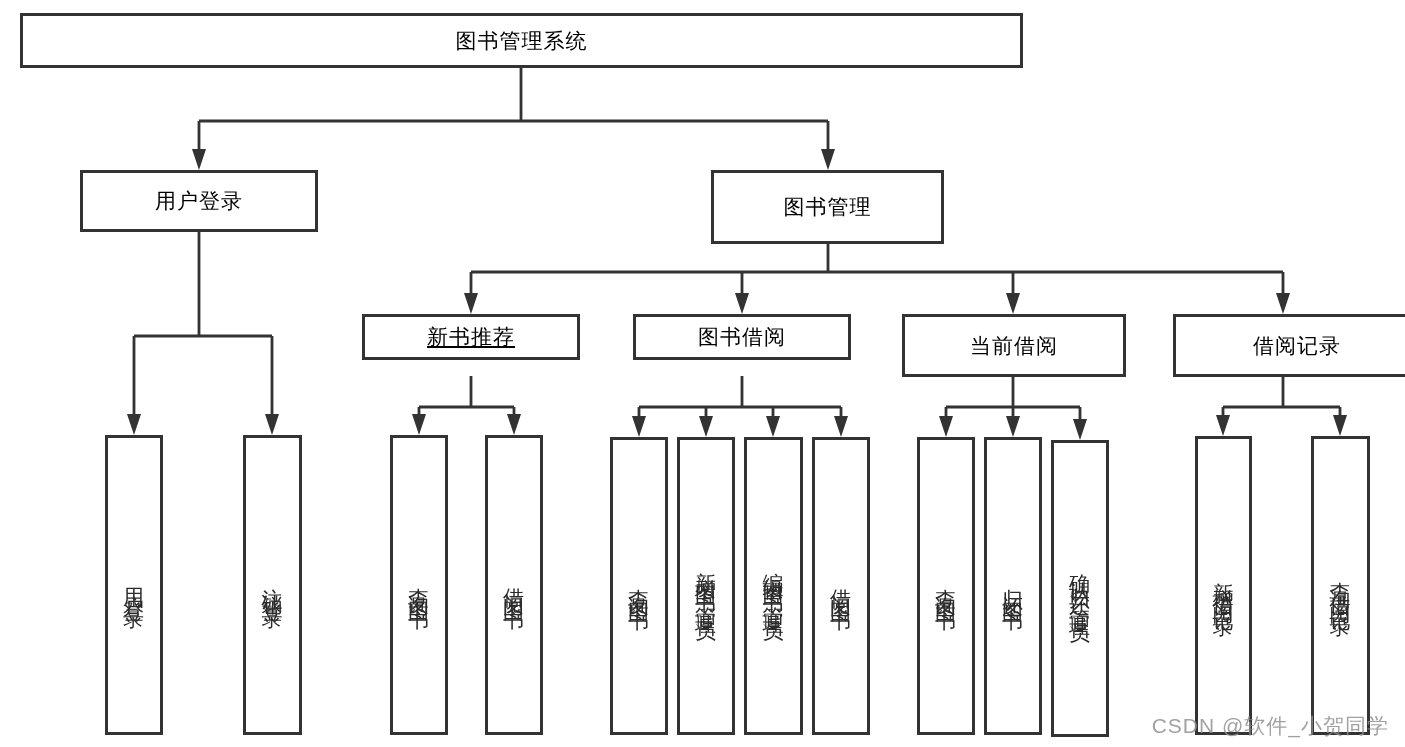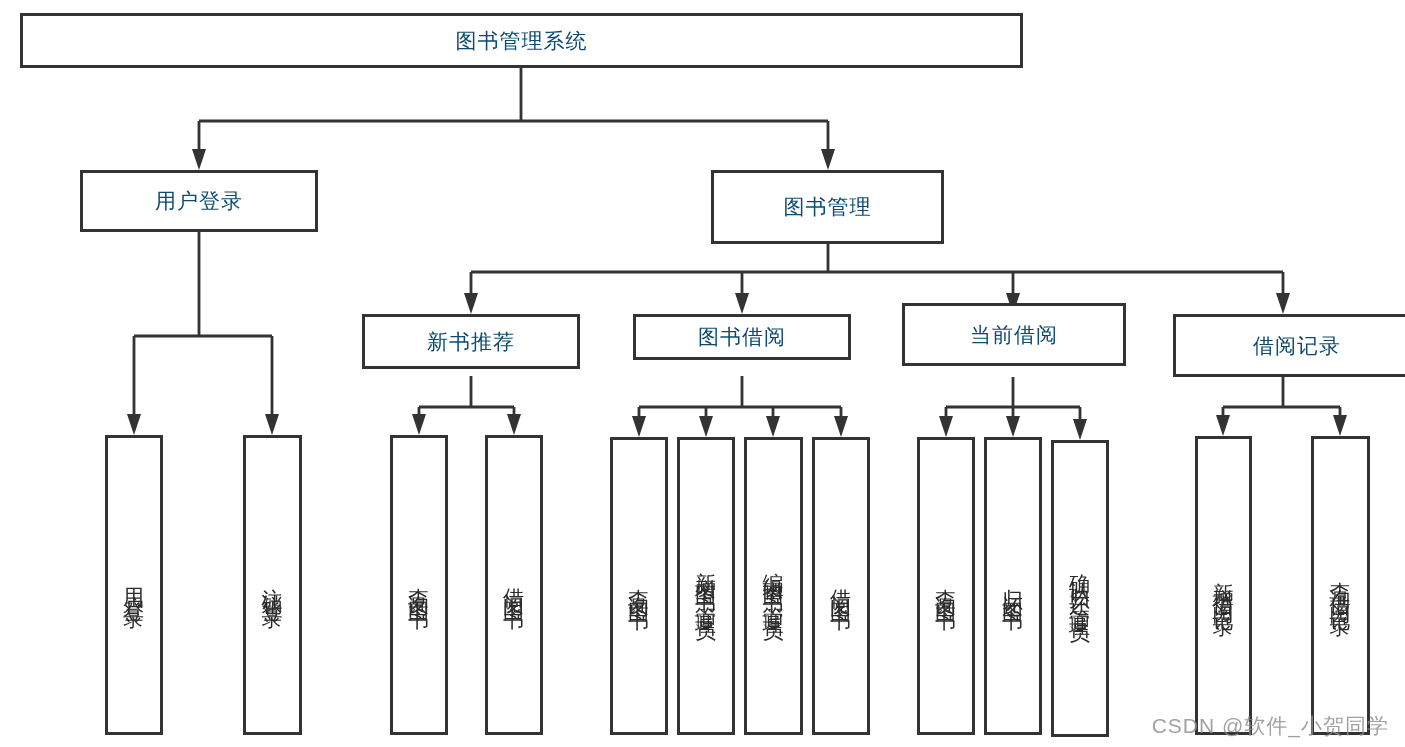--- a/index.html
+++ b/index.html
@@ -8,21 +8,21 @@
     width:1405px;height:747px;
     background:#ffffff;
     font-family:"Liberation Sans","DejaVu Sans",sans-serif;
     overflow:hidden;
   }
   #connectors{position:absolute;left:0;top:0;z-index:0;}
   .hbox{
     position:absolute;box-sizing:border-box;z-index:1;
     border:3px solid #333333;background:#ffffff;
     display:flex;align-items:center;justify-content:center;
-    font-size:21px;letter-spacing:1px;color:#0c4a6e;
+    font-size:21px;letter-spacing:1px;color:#000000;
     white-space:nowrap;
   }
   .vbox{
     position:absolute;box-sizing:border-box;z-index:1;
     border:3px solid #333333;background:#ffffff;
     display:flex;align-items:center;justify-content:center;
     writing-mode:vertical-rl;text-orientation:mixed;
     font-size:21px;letter-spacing:7px;color:#2b2b2b;
     line-height:1;
   }
@@ -40,23 +40,23 @@
   <svg id="connectors" width="1405" height="747" viewBox="0 0 1405 747">
       <path d="M521 68V121M199 121H828M199 121V155M828 121V155M199 232V336M134 336H272M134 336V420M272 336V420M828 232V272M471 272H1283M471 272V299M742 272V299M1013 272V299M1283 272V299M471 376V407M419 407H514M419 407V420M514 407V420M742 376V407M639 407H841M639 407V422M706 407V422M773 407V422M841 407V422M1013 377V407M946 407H1080M946 407V422M1013 407V422M1080 407V425M1283 377V407M1223 407H1340M1223 407V421M1340 407V421" fill="none" stroke="#333333" stroke-width="2.8"></path>
       <path d="M192 149L206 149L199 170ZM821 149L835 149L828 170ZM127 414L141 414L134 435ZM265 414L279 414L272 435ZM464 293L478 293L471 314ZM735 293L749 293L742 314ZM1006 293L1020 293L1013 314ZM1276 293L1290 293L1283 314ZM412 414L426 414L419 435ZM507 414L521 414L514 435ZM632 416L646 416L639 437ZM699 416L713 416L706 437ZM766 416L780 416L773 437ZM834 416L848 416L841 437ZM939 416L953 416L946 437ZM1006 416L1020 416L1013 437ZM1073 419L1087 419L1080 440ZM1216 415L1230 415L1223 436ZM1333 415L1347 415L1340 436Z" fill="#333333" stroke="none"></path>
     </svg>
 
   <div class="hbox" style="left:20px;top:13px;width:1003px;height:55px;">图书管理系统</div>
 
   <div class="hbox" style="left:80px;top:170px;width:238px;height:62px;">用户登录</div>
   <div class="hbox" style="left:711px;top:170px;width:233px;height:74px;">图书管理</div>
 
-  <div class="hbox" style="left:362px;top:314px;width:218px;height:55px;">新书推荐</div>
+  <div class="hbox" style="left:362px;top:314px;width:218px;height:46px;text-decoration:underline;">新书推荐</div>
   <div class="hbox" style="left:633px;top:314px;width:218px;height:46px;font-family:Liberation Serif, serif;">图书借阅</div>
-  <div class="hbox" style="left:902px;top:303px;width:224px;height:63px;text-align:center;">当前借阅</div>
+  <div class="hbox" style="left:902px;top:314px;width:224px;height:63px;text-align:center;">当前借阅</div>
   <div class="hbox" style="left:1173px;top:314px;width:248px;height:63px;">借阅记录</div>
 
   <div class="vbox" style="left:105px;top:435px;width:58px;height:300px;">用户登录</div>
   <div class="vbox" style="left:243px;top:435px;width:59px;height:300px;">注销登录</div>
 
   <div class="vbox" style="left:390px;top:435px;width:58px;height:300px;">查询图书</div>
   <div class="vbox" style="left:485px;top:435px;width:58px;height:300px;">借阅图书</div>
 
   <div class="vbox" style="left:610px;top:437px;width:58px;height:298px;">查询图书</div>
   <div class="vbox" style="left:677px;top:437px;width:58px;height:298px;">新增图书（管理员）</div>

